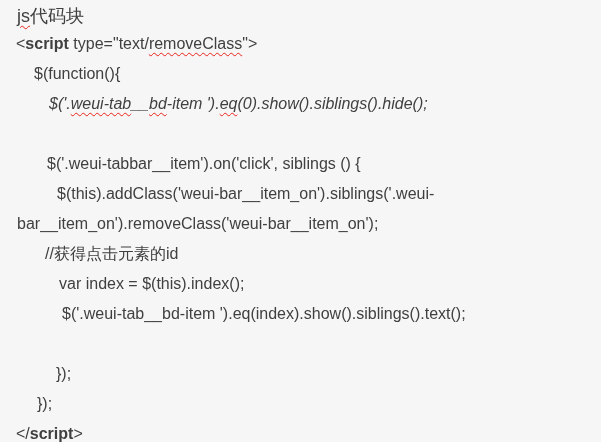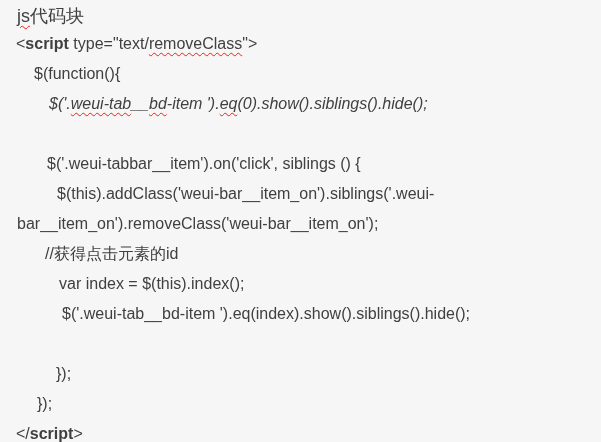--- a/index.html
+++ b/index.html
@@ -47,17 +47,17 @@
 
 <div>
     <div class="code-line" style="left: 16px; top: 29px;"><span>&lt;</span><span class="bold">script</span><span> type="text/</span><span class="squiggle">removeClass</span><span>"&gt;</span></div>
     <div class="code-line" style="left: 34px; top: 59px;"><span>$(function(){</span></div>
     <div class="code-line" style="left: 49px; top: 89px; font-style: italic;"><span>$('.</span><span class="squiggle">weui-tab</span><span>__</span><span class="squiggle">bd</span><span>-item ').</span><span class="squiggle">eq</span><span>(0).show().siblings().hide();</span></div>
     <div class="code-line" style="left: 47px; top: 149px;"><span>$('.weui-tabbar__item').on('click', siblings () {</span></div>
     <div class="code-line" style="left: 57px; top: 179px;"><span>$(this).addClass('weui-bar__item_on').siblings('.weui-</span></div>
     <div class="code-line" style="left: 2px; top: 209px; margin-left: 15px;"><span>bar__item_on').removeClass('weui-bar__item_on');</span></div>
     <div class="code-line" style="left: 45px; top: 239px;"><span>//获得点击元素的id</span></div>
     <div class="code-line" style="left: 59px; top: 269px;"><span>var index = $(this).index();</span></div>
-    <div class="code-line" style="left: 62px; top: 299px;"><span>$('.weui-tab__bd-item ').eq(index).show().siblings().hide();</span></div>
+    <div class="code-line" style="left: 62px; top: 299px;"><span>$('.weui-tab__bd-item ').eq(index).show().siblings().text();</span></div>
     <div class="code-line" style="left: 56px; top: 359px;"><span>});</span></div>
     <div class="code-line" style="left: 37px; top: 389px;"><span>});</span></div>
     <div class="code-line" style="left: 16px; top: 419px;"><span>&lt;/</span><span class="bold">script</span><span>&gt;</span></div>
   </div>
 
 </body></html>

